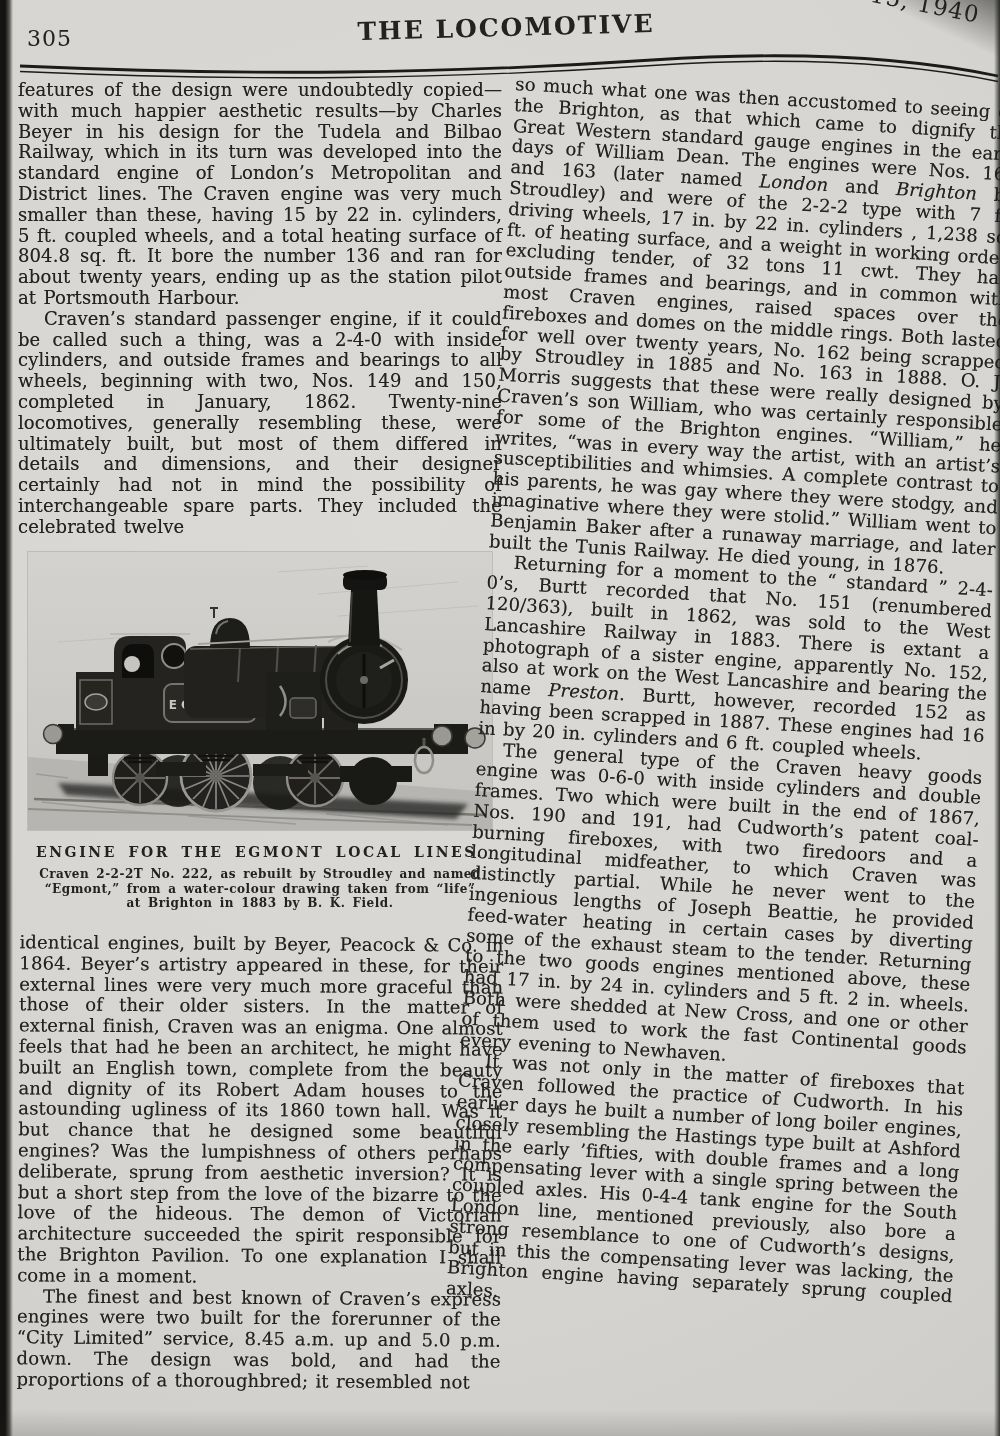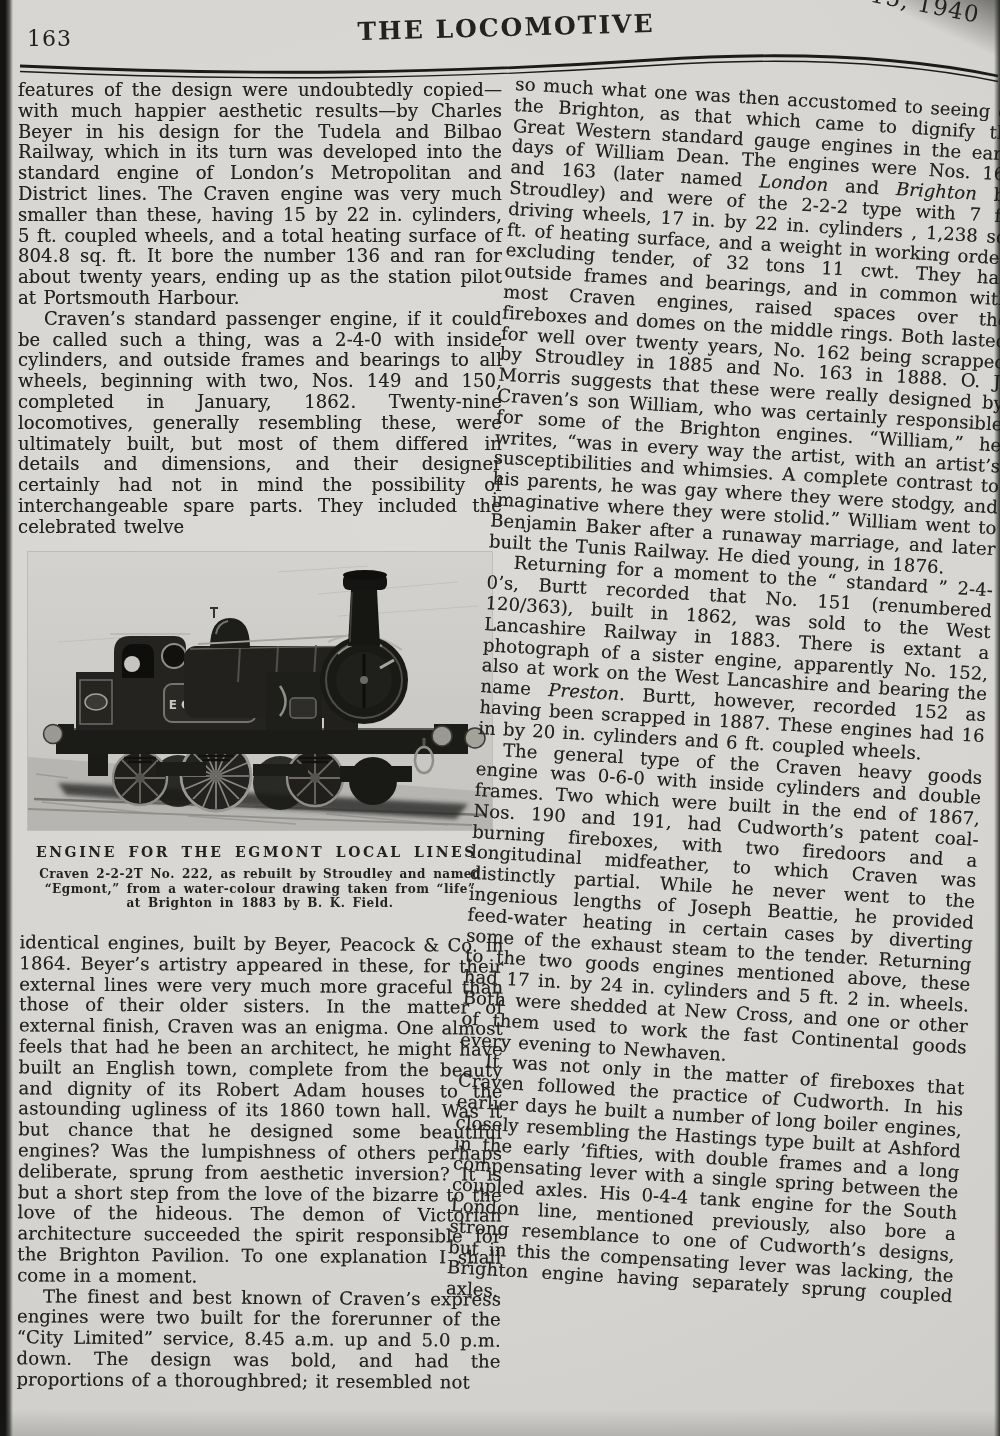--- a/index.html
+++ b/index.html
@@ -40,21 +40,21 @@
   .cap-title{margin-top:13px;text-align:center;font-size:14px;font-weight:600;
     letter-spacing:2.6px;word-spacing:4px;}
   .cap-body{margin-top:7px;text-align:center;font-size:12px;font-weight:700;
     line-height:14.6px;letter-spacing:.5px;word-spacing:2.5px;white-space:pre-line;}
 </style>
 </head>
 <body>
 
 <div id="page">
 
-  <div class="pagenum">163</div>
+  <div class="pagenum">305</div>
   <div class="journal">THE LOCOMOTIVE</div>
   <div class="issuedate">August 15, 1940</div>
   <svg class="header-rule" width="988" height="42" viewBox="0 0 988 42">
     <path d="M8,22 C240,32 430,30 640,16 C760,8 880,10 986,32" fill="none" stroke="#1b1b19" stroke-width="2.8"></path>
     <path d="M8,27.5 C240,37.5 430,35.5 640,21.5 C760,13.5 880,15.5 986,37.5" fill="none" stroke="#1b1b19" stroke-width="1.3"></path>
   </svg>
 
   <div id="lcol-top" class="col">
     <p>features of the design were undoubtedly copied—with much happier aesthetic results—by Charles Beyer in his design for the Tudela and Bilbao Railway, which in its turn was developed into the standard engine of London’s Metropolitan and District lines.  The Craven engine was very much smaller than these, having 15 by 22 in. cylinders, 5 ft. coupled wheels, and a total heating surface of 804.8 sq. ft.  It bore the number 136 and ran for about twenty years, ending up as the station pilot at Portsmouth Harbour.</p>
     <p class="ind">Craven’s standard passenger engine, if it could be called such a thing, was a 2-4-0 with inside cylinders, and outside frames and bearings to all wheels, beginning with two, Nos. 149 and 150, completed in January, 1862.  Twenty-nine locomotives, generally resembling these, were ultimately built, but most of them differed in details and dimensions, and their designer certainly had not in mind the possibility of interchangeable spare parts.  They included the celebrated twelve</p>

